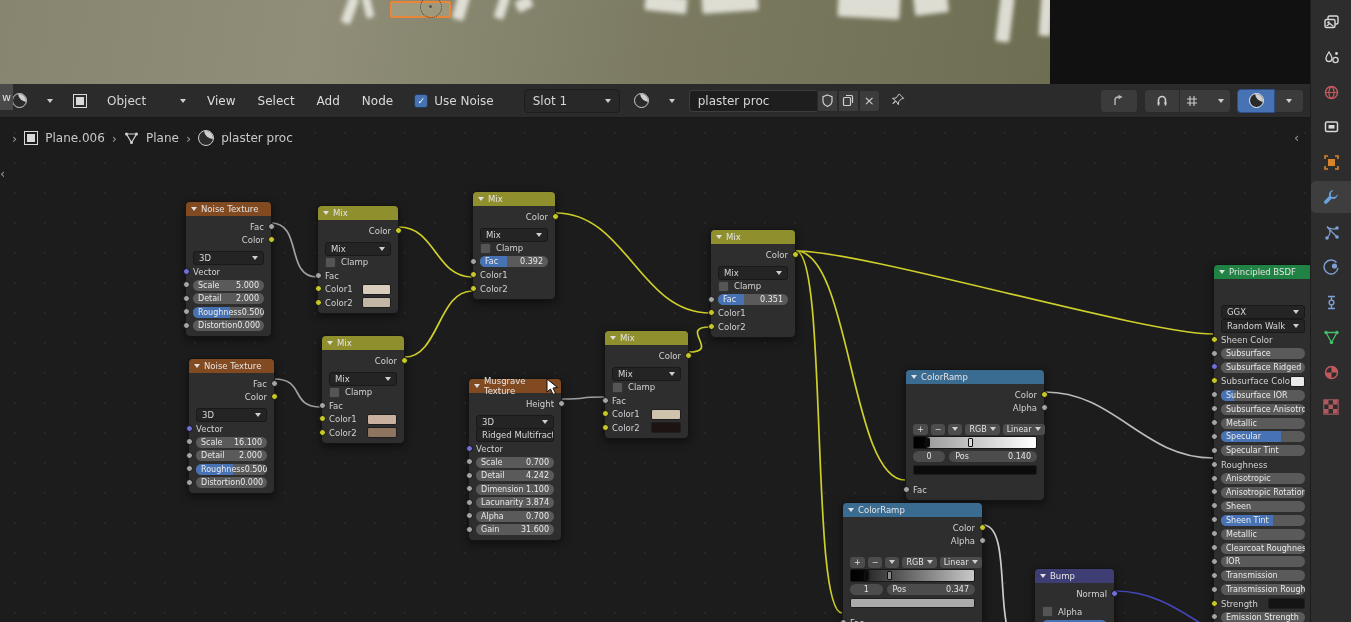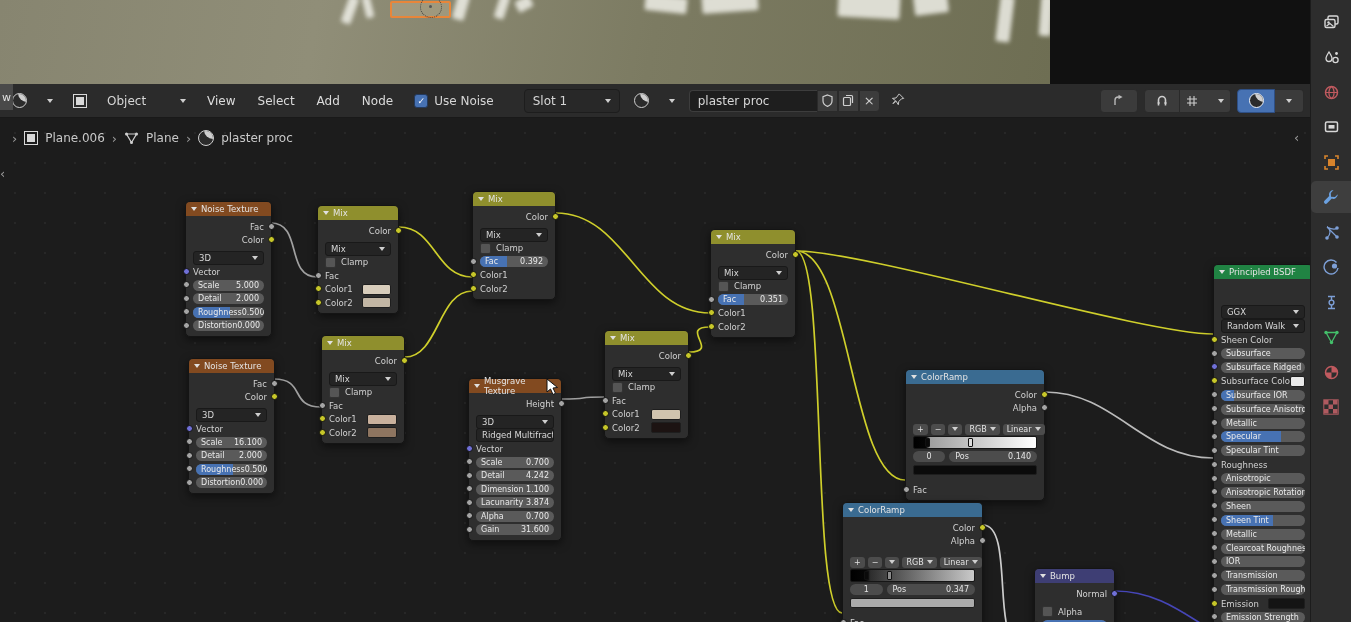--- a/index.html
+++ b/index.html
@@ -891,21 +891,21 @@
       <div class="row">
         <div class="sock l" style="background: rgb(165, 165, 165);"></div>
         <div class="sl">
           <div class="fill" style="width: 0%;"></div>
           <span>Transmission Roughness</span>
           <span></span>
         </div>
       </div>
       <div class="row">
         <div class="sock l" style="background: rgb(199, 199, 41);"></div>
-        <div class="lbl" style="flex: 1 1 0%;">Emission</div>
+        <div class="lbl" style="flex: 1 1 0%;">Strength</div>
         <div class="swh" style="width: 44%; background: rgb(20, 20, 20);"></div>
       </div>
       <div class="row">
         <div class="sock l" style="background: rgb(165, 165, 165);"></div>
         <div class="sl">
           <div class="fill" style="width: 0%;"></div>
           <span>Emission Strength</span>
           <span></span>
         </div>
       </div>

